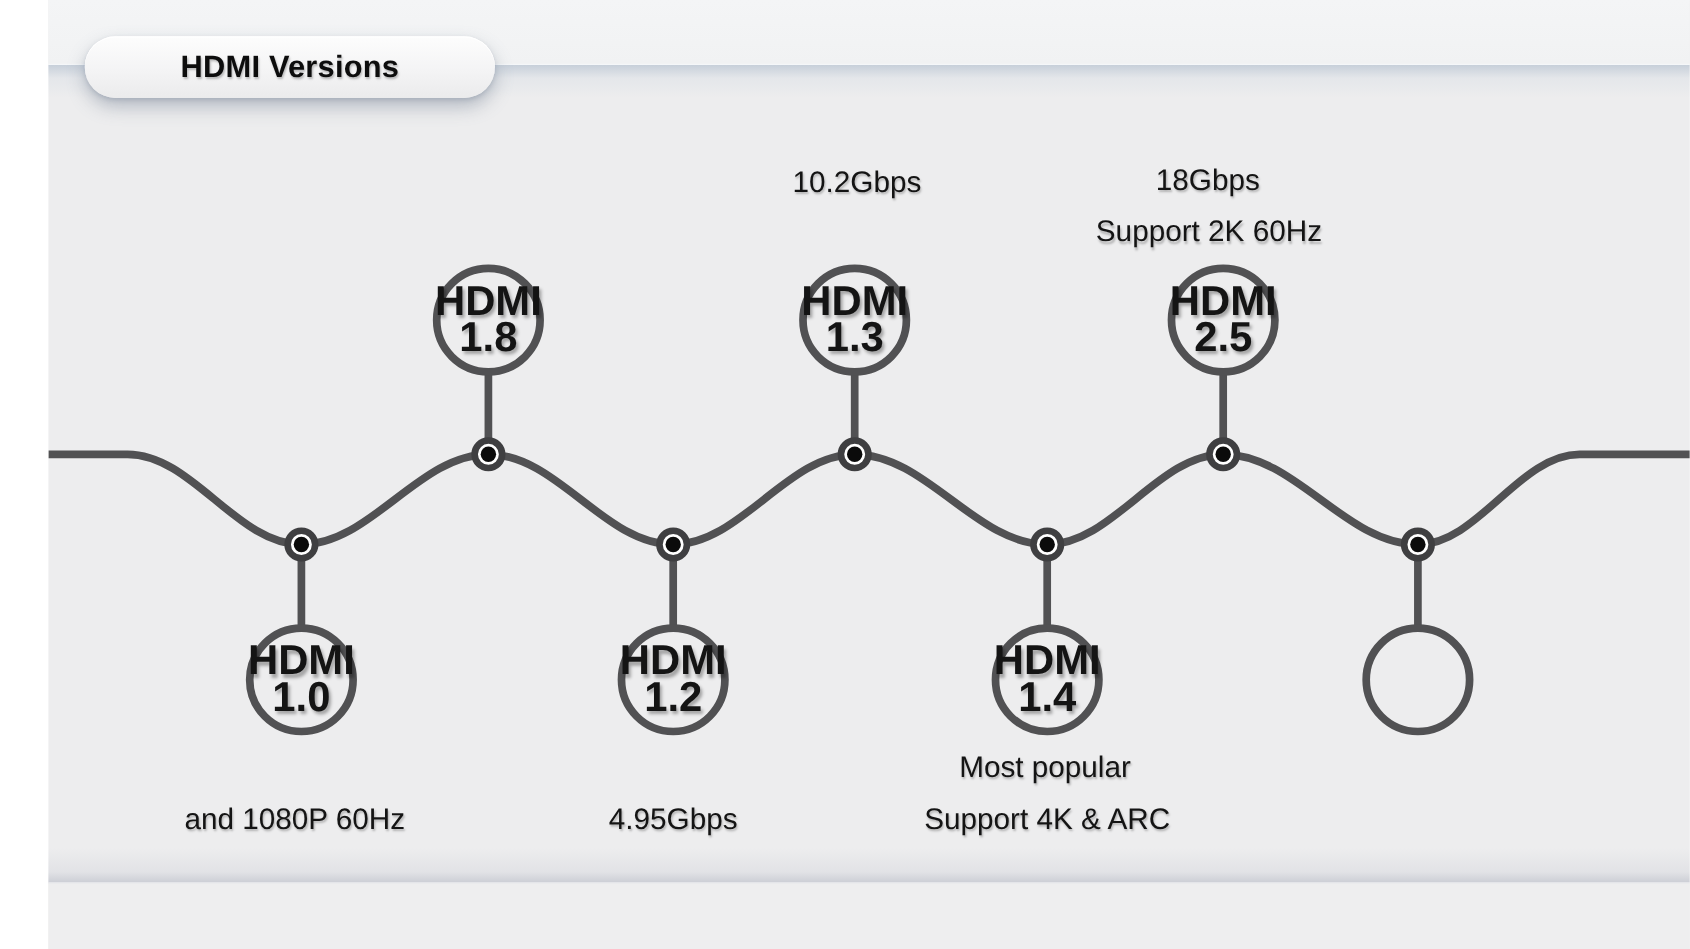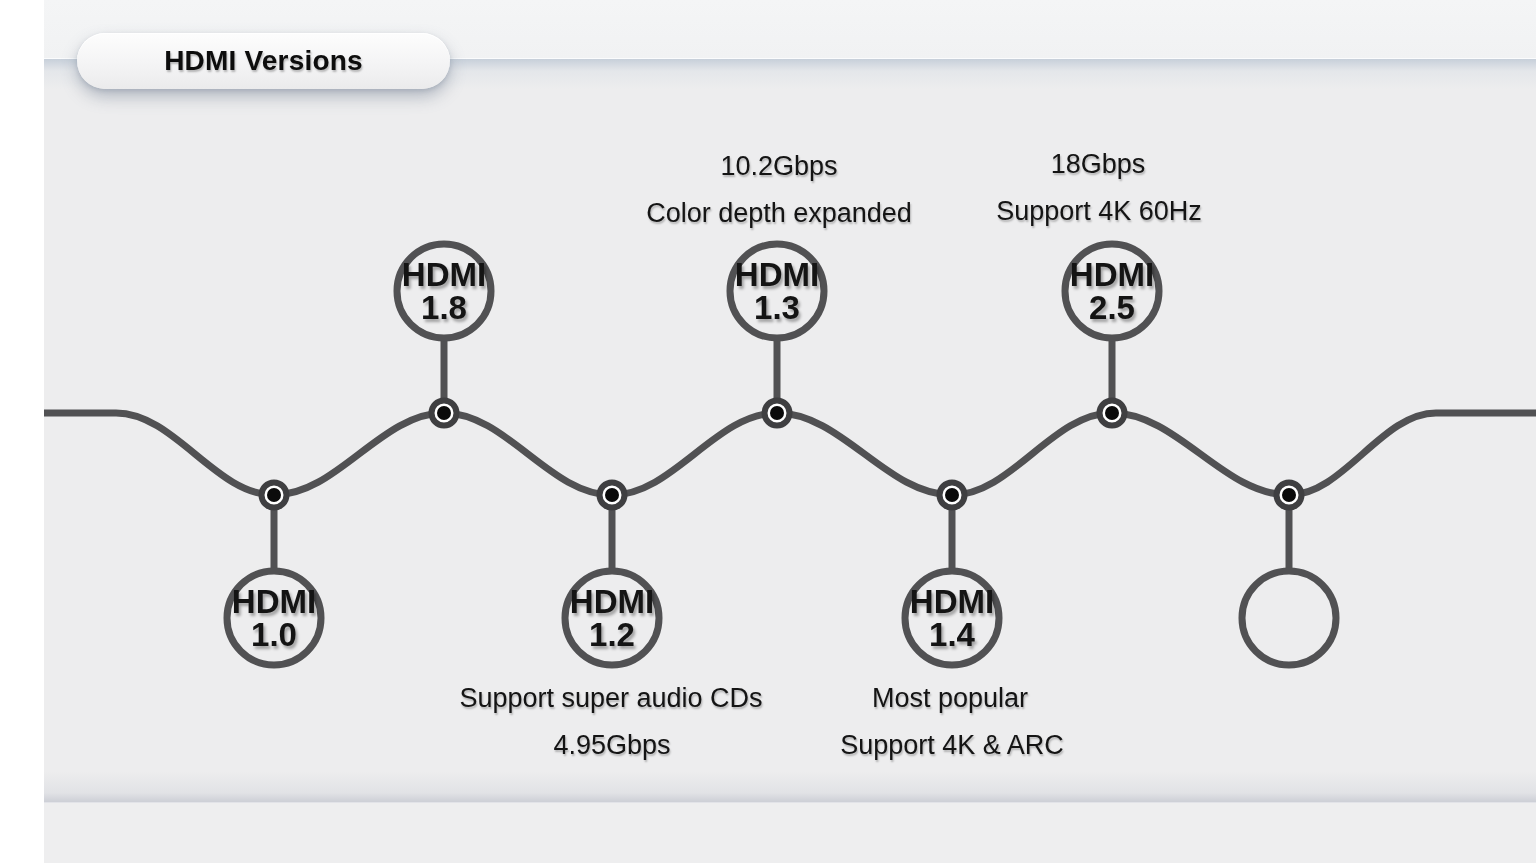--- a/index.html
+++ b/index.html
@@ -94,21 +94,21 @@
   .labels {
     position: absolute;
     left: 0; top: 0;
     width: 100%; height: 100%;
     pointer-events: none;
   }
   .node-label {
     position: absolute;
     transform: translate(-50%, -50%);
     text-align: center;
-    font-size: 33px;
+    font-size: 38px;
     font-weight: bold;
     line-height: 33px;
     color: var(--text, #141414);
     text-shadow: 2px 3px 3px rgba(0,0,0,0.32);
     white-space: nowrap;
   }
   .caption {
     position: absolute;
     transform: translate(-50%, -50%);
     font-size: 27px;
@@ -163,42 +163,41 @@
         <circle cx="1245" cy="495" r="12.5" class="dot-outer"></circle>
         <circle cx="1245" cy="495" r="7" class="dot-inner"></circle>
       </g>
   </svg>
 
   <div class="labels" id="labels">
       <div class="node-label" style="left: 230px; top: 618px;">
         <div>HDMI</div>
         <div>1.0</div>
       </div>
+      <div class="caption" style="left: 224px; top: 745px;">and 1080P 60Hz</div>
       <div class="node-label" style="left: 400px; top: 291px;">
         <div>HDMI</div>
         <div>1.8</div>
       </div>
       <div class="node-label" style="left: 568px; top: 618px;">
         <div>HDMI</div>
         <div>1.2</div>
       </div>
-      <div class="caption" style="left: 567px; top: 698px;">Support super audio CDs</div>
       <div class="caption" style="left: 568px; top: 745px;">4.95Gbps</div>
       <div class="node-label" style="left: 733px; top: 291px;">
         <div>HDMI</div>
         <div>1.3</div>
       </div>
       <div class="caption" style="left: 735px; top: 166px;">10.2Gbps</div>
-      <div class="caption" style="left: 735px; top: 213px;">Color depth expanded</div>
       <div class="node-label" style="left: 908px; top: 618px;">
         <div>HDMI</div>
         <div>1.4</div>
       </div>
       <div class="caption" style="left: 906px; top: 698px;">Most popular</div>
       <div class="caption" style="left: 908px; top: 745px;">Support 4K &amp; ARC</div>
       <div class="node-label" style="left: 1068px; top: 291px;">
         <div>HDMI</div>
         <div>2.5</div>
       </div>
       <div class="caption" style="left: 1054px; top: 164px;">18Gbps</div>
-      <div class="caption" style="left: 1055px; top: 211px;">Support 4K 60Hz</div>
+      <div class="caption" style="left: 1055px; top: 211px;">Support 2K 60Hz</div>
     </div>
 </div>
 
 </body></html>

